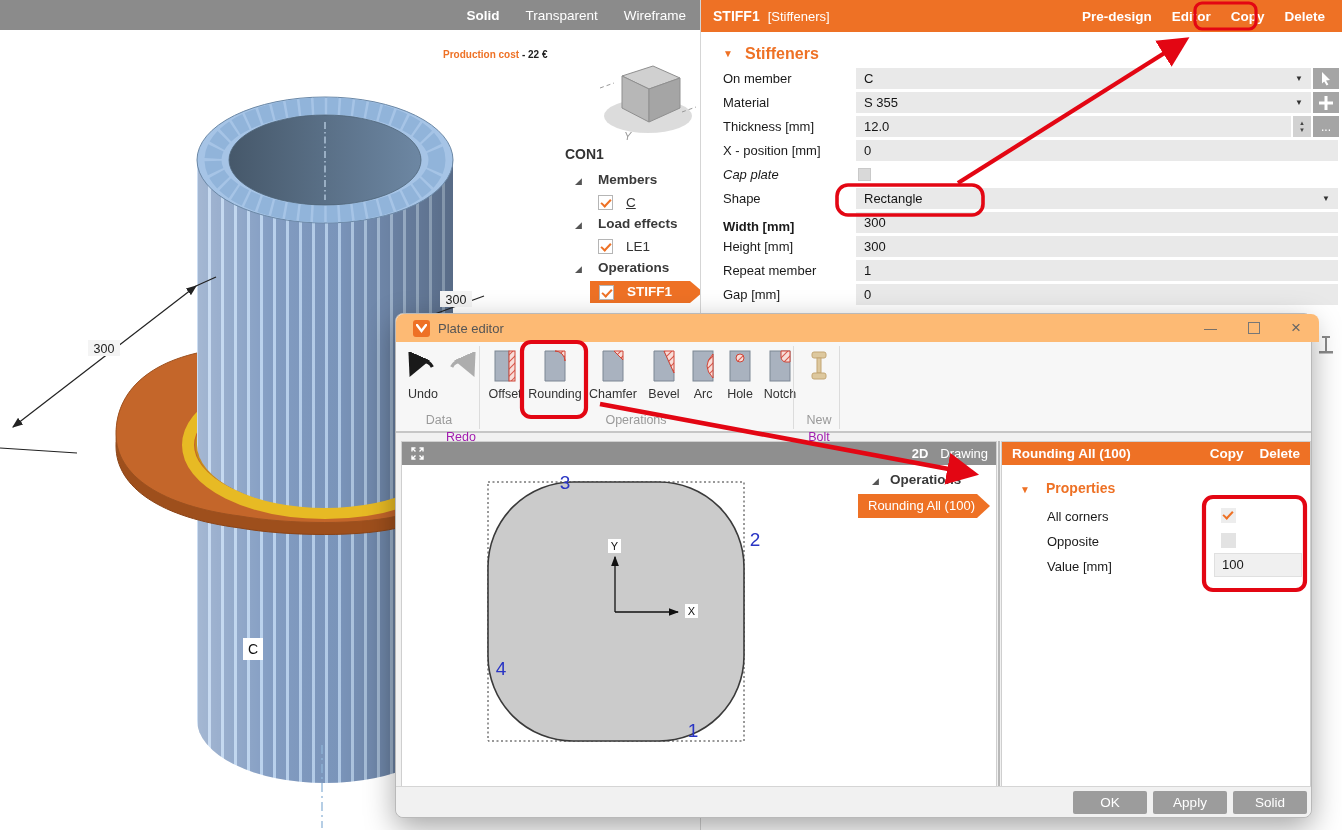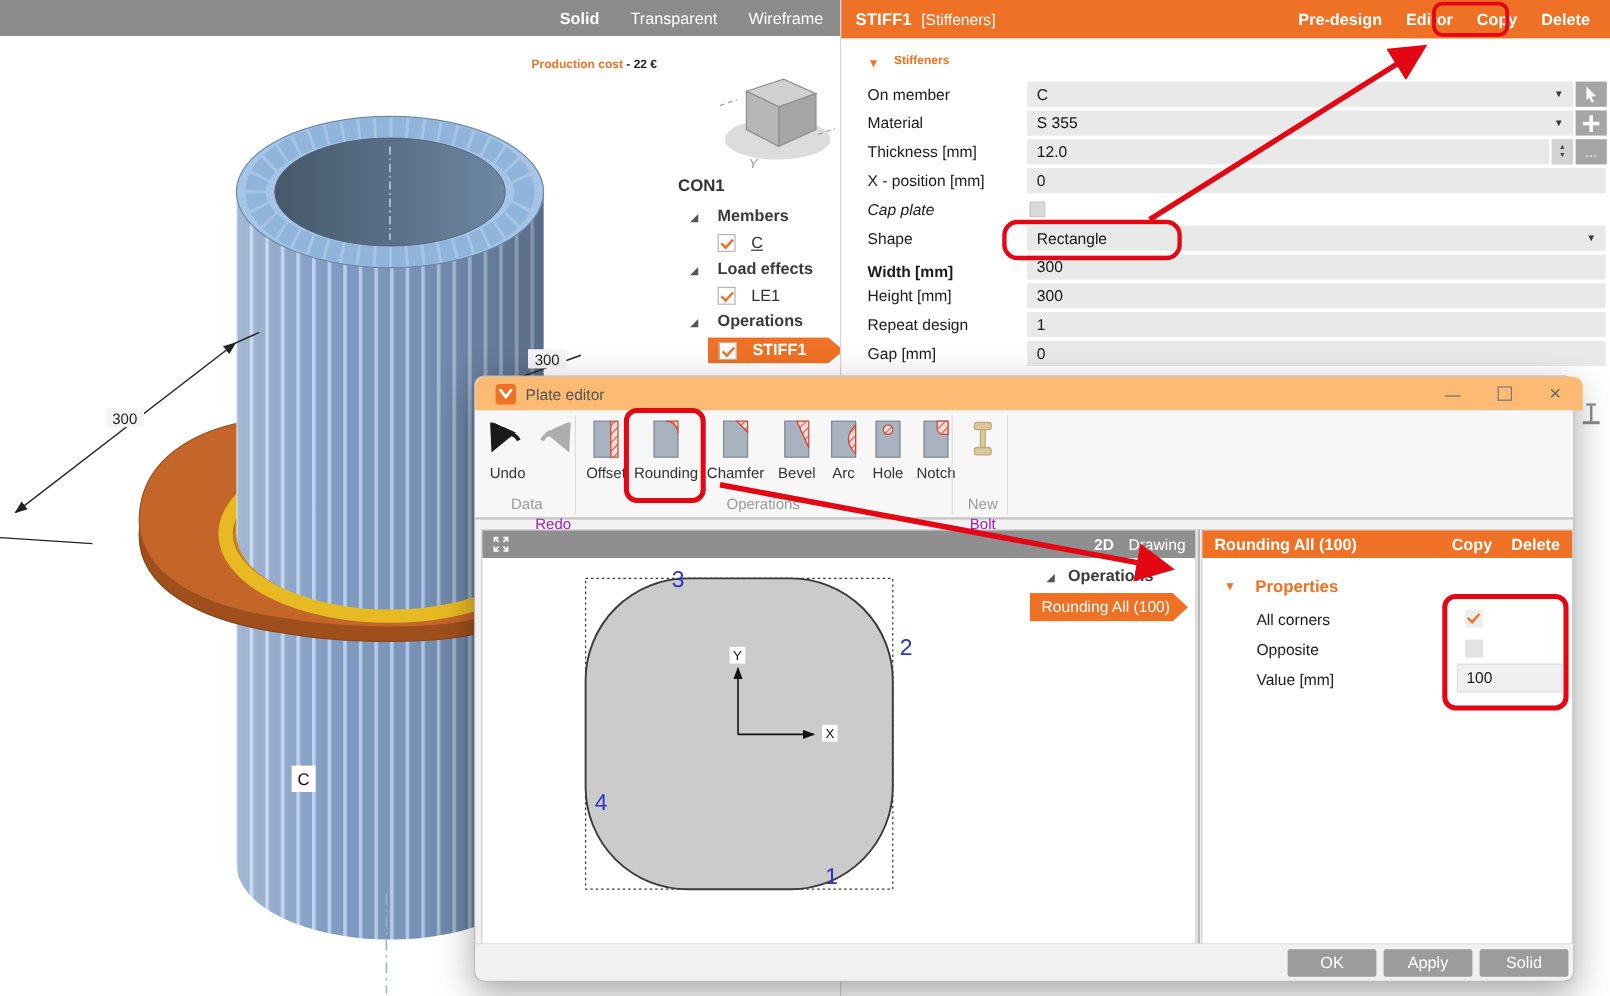--- a/index.html
+++ b/index.html
@@ -30,21 +30,21 @@
     clip-path:polygon(0 0,calc(100% - 13px) 0,100% 50%,calc(100% - 13px) 100%,0 100%);}
   
   #panel{position:absolute;left:700px;top:0;width:642px;height:830px;background:#fff;border-left:1px solid #d5d5d5;box-sizing:border-box;}
   #panel-hd{position:absolute;left:0;top:0;width:642px;height:32px;background:#EE7125;color:#fff;
     display:flex;align-items:center;}
   #panel-hd .t{font-weight:bold;font-size:14px;margin-left:12px;}
   #panel-hd .st{font-size:13px;margin-left:8px;}
   #panel-hd .acts{margin-left:auto;display:flex;gap:20px;padding-right:18px;font-weight:bold;font-size:13.5px;}
   .sect-tri{position:absolute;color:#EE7125;font-size:10px;}
   .sect-tri::before{content:"▼";}
-  .sect-lbl{position:absolute;color:#EE7125;font-weight:bold;font-size:10px;}
+  .sect-lbl{position:absolute;color:#EE7125;font-weight:bold;font-size:16px;}
   .prow-lbl{position:absolute;left:22px;font-size:13px;color:#1a1a1a;line-height:21px;height:21px;}
   .fld{position:absolute;left:155px;height:21px;background:#e9e9e9;font-size:13px;line-height:21px;
        padding-left:8px;color:#151515;box-sizing:border-box;}
   .fld.dd::after{content:"▼";position:absolute;right:8px;top:0;font-size:8px;color:#333;line-height:21px;}
   .w-a{width:455px;}  .w-b{width:435px;}  .w-full{width:482px;}
   .sbtn{position:absolute;left:612px;width:26px;height:21px;background:#a5a5a5;color:#fff;
         display:flex;align-items:center;justify-content:center;}
   .spin{position:absolute;left:592px;width:18px;height:21px;background:#d2d2d2;display:flex;flex-direction:column;
         align-items:center;justify-content:center;font-size:6px;color:#444;line-height:7px;}
   .spin i{font-style:normal;}
@@ -274,21 +274,21 @@
 
     <div class="prow-lbl" style="top:188px;">Shape</div>
     <div class="fld dd w-full" style="top:188px;">Rectangle</div>
 
     <div class="prow-lbl" style="top:216px;font-weight:bold;">Width [mm]</div>
     <div class="fld w-full" style="top:212px;">300</div>
 
     <div class="prow-lbl" style="top:236px;">Height [mm]</div>
     <div class="fld w-full" style="top:236px;">300</div>
 
-    <div class="prow-lbl" style="top:260px;">Repeat design</div>
+    <div class="prow-lbl" style="top:260px;">Repeat member</div>
     <div class="fld w-full" style="top:260px;">1</div>
 
     <div class="prow-lbl" style="top:284px;">Gap [mm]</div>
     <div class="fld w-full" style="top:284px;">0</div>
   </div>
 
   <svg id="pin-icon" width="20" height="24" viewBox="0 0 20 24">
     <rect x="9" y="2" width="2" height="13" fill="#8a8a8a"></rect>
     <rect x="6" y="0" width="8" height="2" fill="#8a8a8a"></rect>
     <rect x="3" y="15" width="14" height="2.5" fill="#8a8a8a"></rect>

